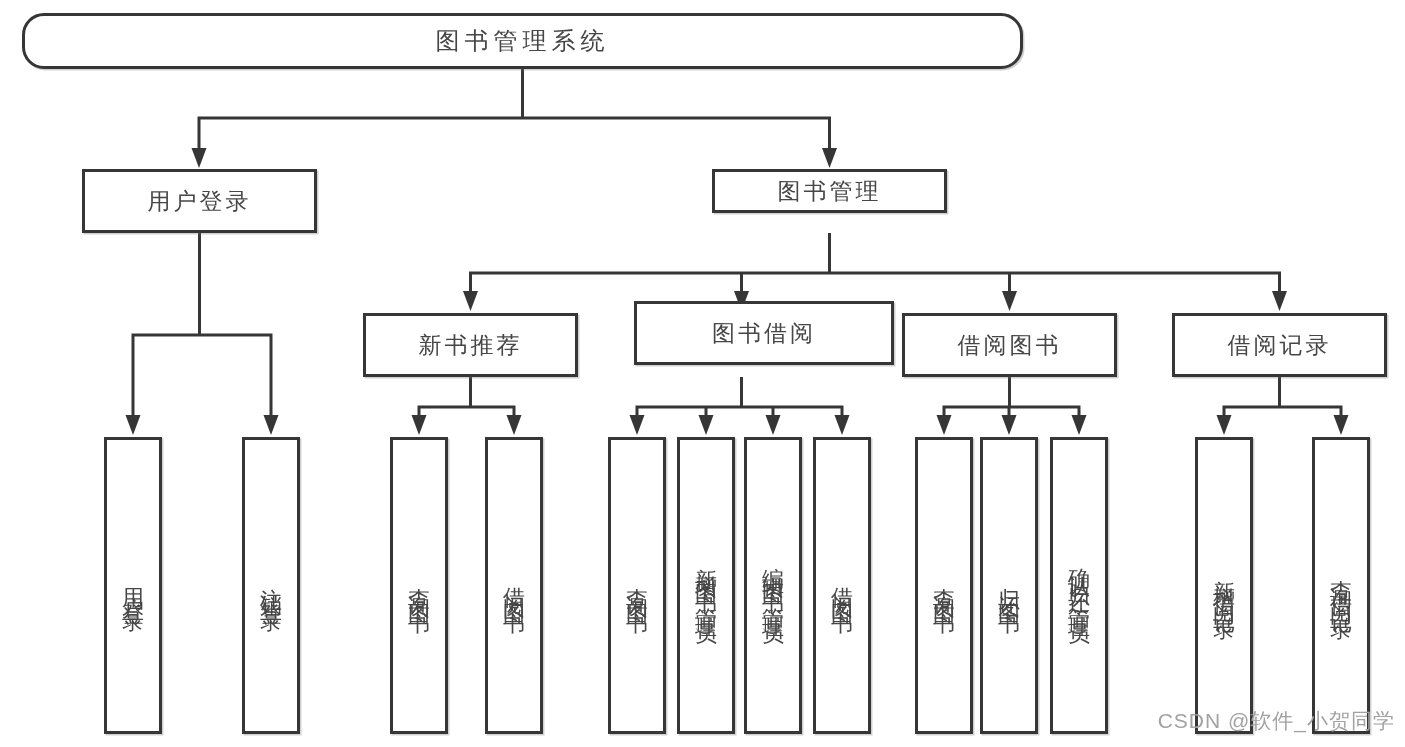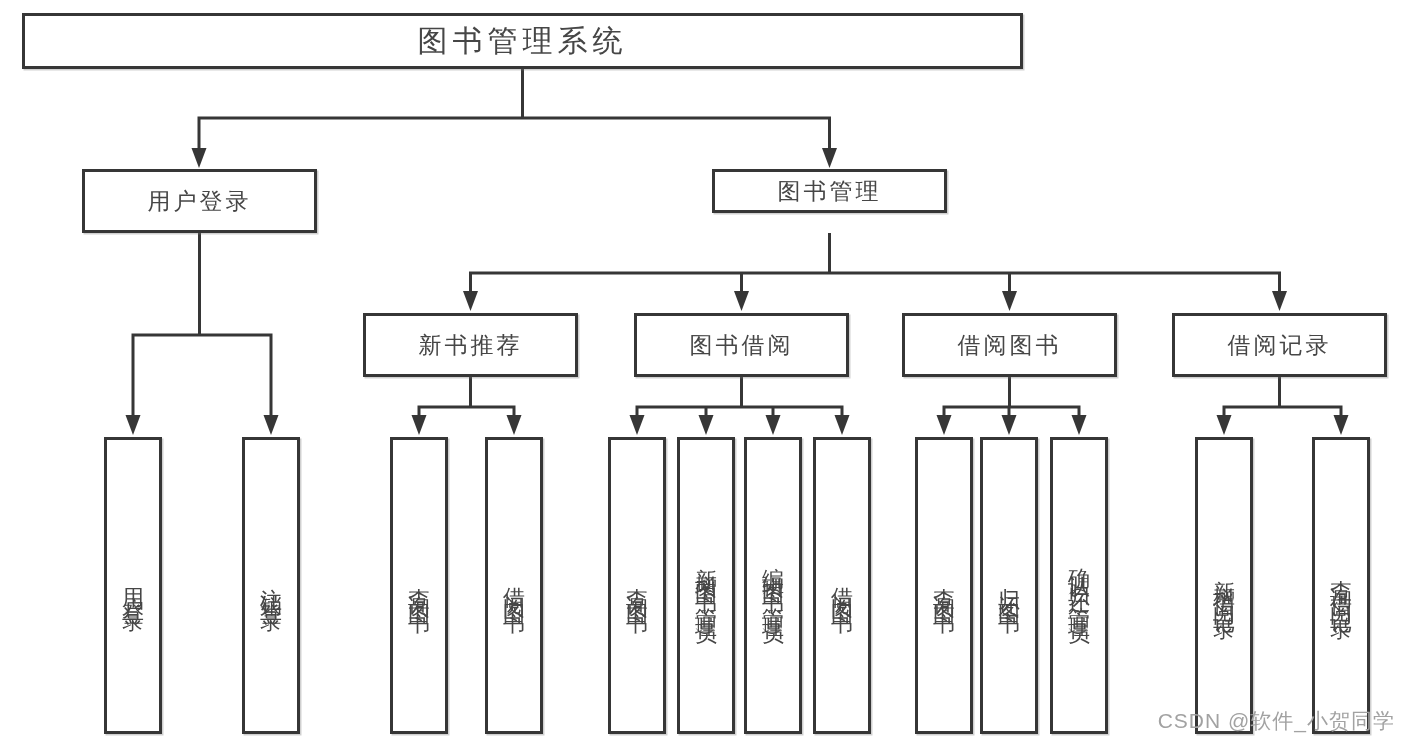--- a/index.html
+++ b/index.html
@@ -27,22 +27,23 @@
     justify-content: center;
     text-align: center;
     box-shadow: 1.5px 1.5px 0 rgba(120,120,120,0.35);
   }
   .h-node {
     font-size: 23px;
     letter-spacing: 3px;
     white-space: nowrap;
   }
   .root-node {
-    font-size: 30px;
+    font-size: 24px;
     letter-spacing: 5px;
+    border-radius: 22px;
   }
   .v-node {
     writing-mode: vertical-rl;
     text-orientation: mixed;
     font-size: 22px;
     letter-spacing: 8px;
     line-height: 1;
   }
   .watermark {
     position: absolute;
@@ -104,21 +105,21 @@
       <polygon points="1333.5,415 1348.5,415 1341,435"></polygon>
     </g>
   </svg>
 
   <div class="node h-node root-node" style="left:22px; top:13px; width:1001px; height:56px;">图书管理系统</div>
 
   <div class="node h-node" style="left:82px; top:169px; width:235px; height:64px;">用户登录</div>
   <div class="node h-node" style="left:712px; top:169px; width:235px; height:44px;">图书管理</div>
 
   <div class="node h-node" style="left:363px; top:313px; width:215px; height:64px;">新书推荐</div>
-  <div class="node h-node" style="left:634px; top:313px; width:215px; height:64px;">图书借阅</div>
+  <div class="node h-node" style="left:634px; top:301px; width:260px; height:64px;">图书借阅</div>
   <div class="node h-node" style="left:902px; top:313px; width:215px; height:64px;">借阅图书</div>
   <div class="node h-node" style="left:1172px; top:313px; width:215px; height:64px;">借阅记录</div>
 
   <div class="node v-node" style="left:104px; top:437px; width:58px; height:297px;">用户登录</div>
   <div class="node v-node" style="left:242px; top:437px; width:58px; height:297px;">注销登录</div>
 
   <div class="node v-node" style="left:390px; top:437px; width:58px; height:297px;">查询图书</div>
   <div class="node v-node" style="left:485px; top:437px; width:58px; height:297px;">借阅图书</div>
 
   <div class="node v-node" style="left:608px; top:437px; width:58px; height:297px;">查询图书</div>

